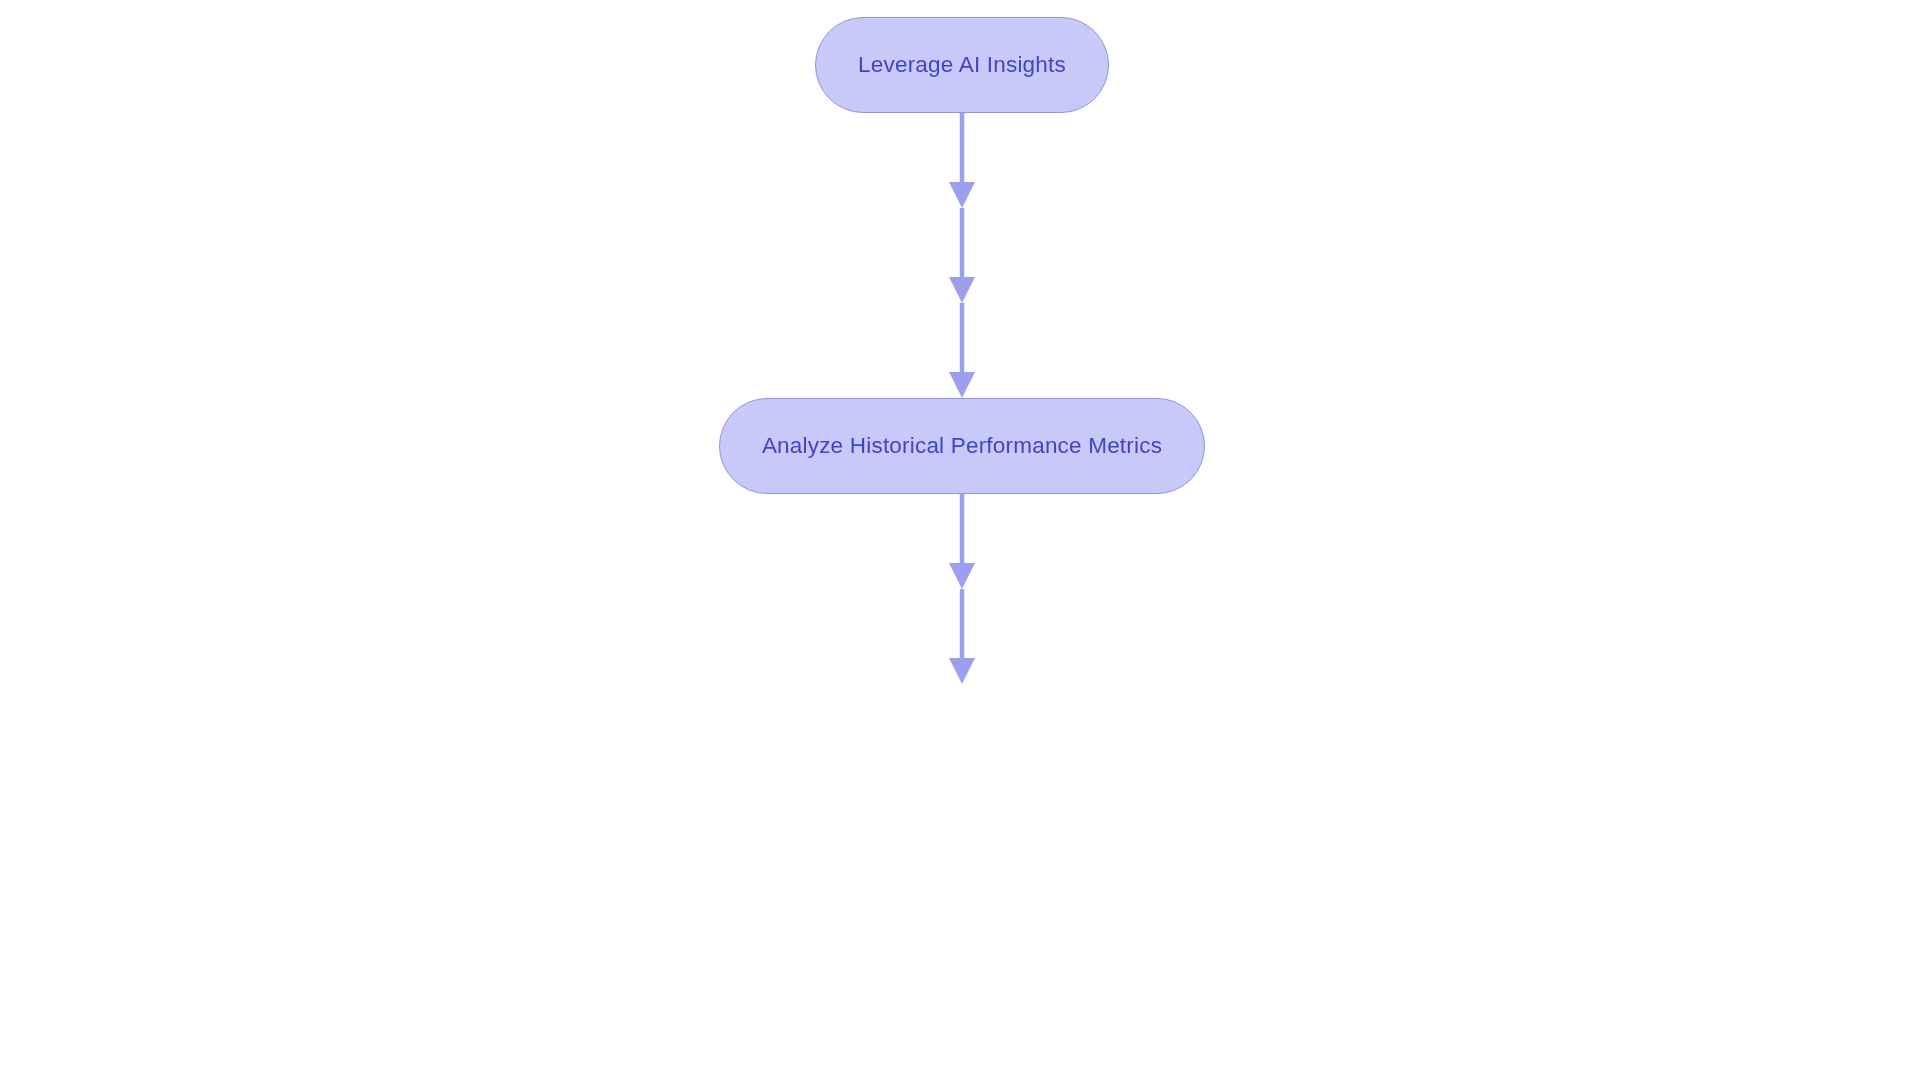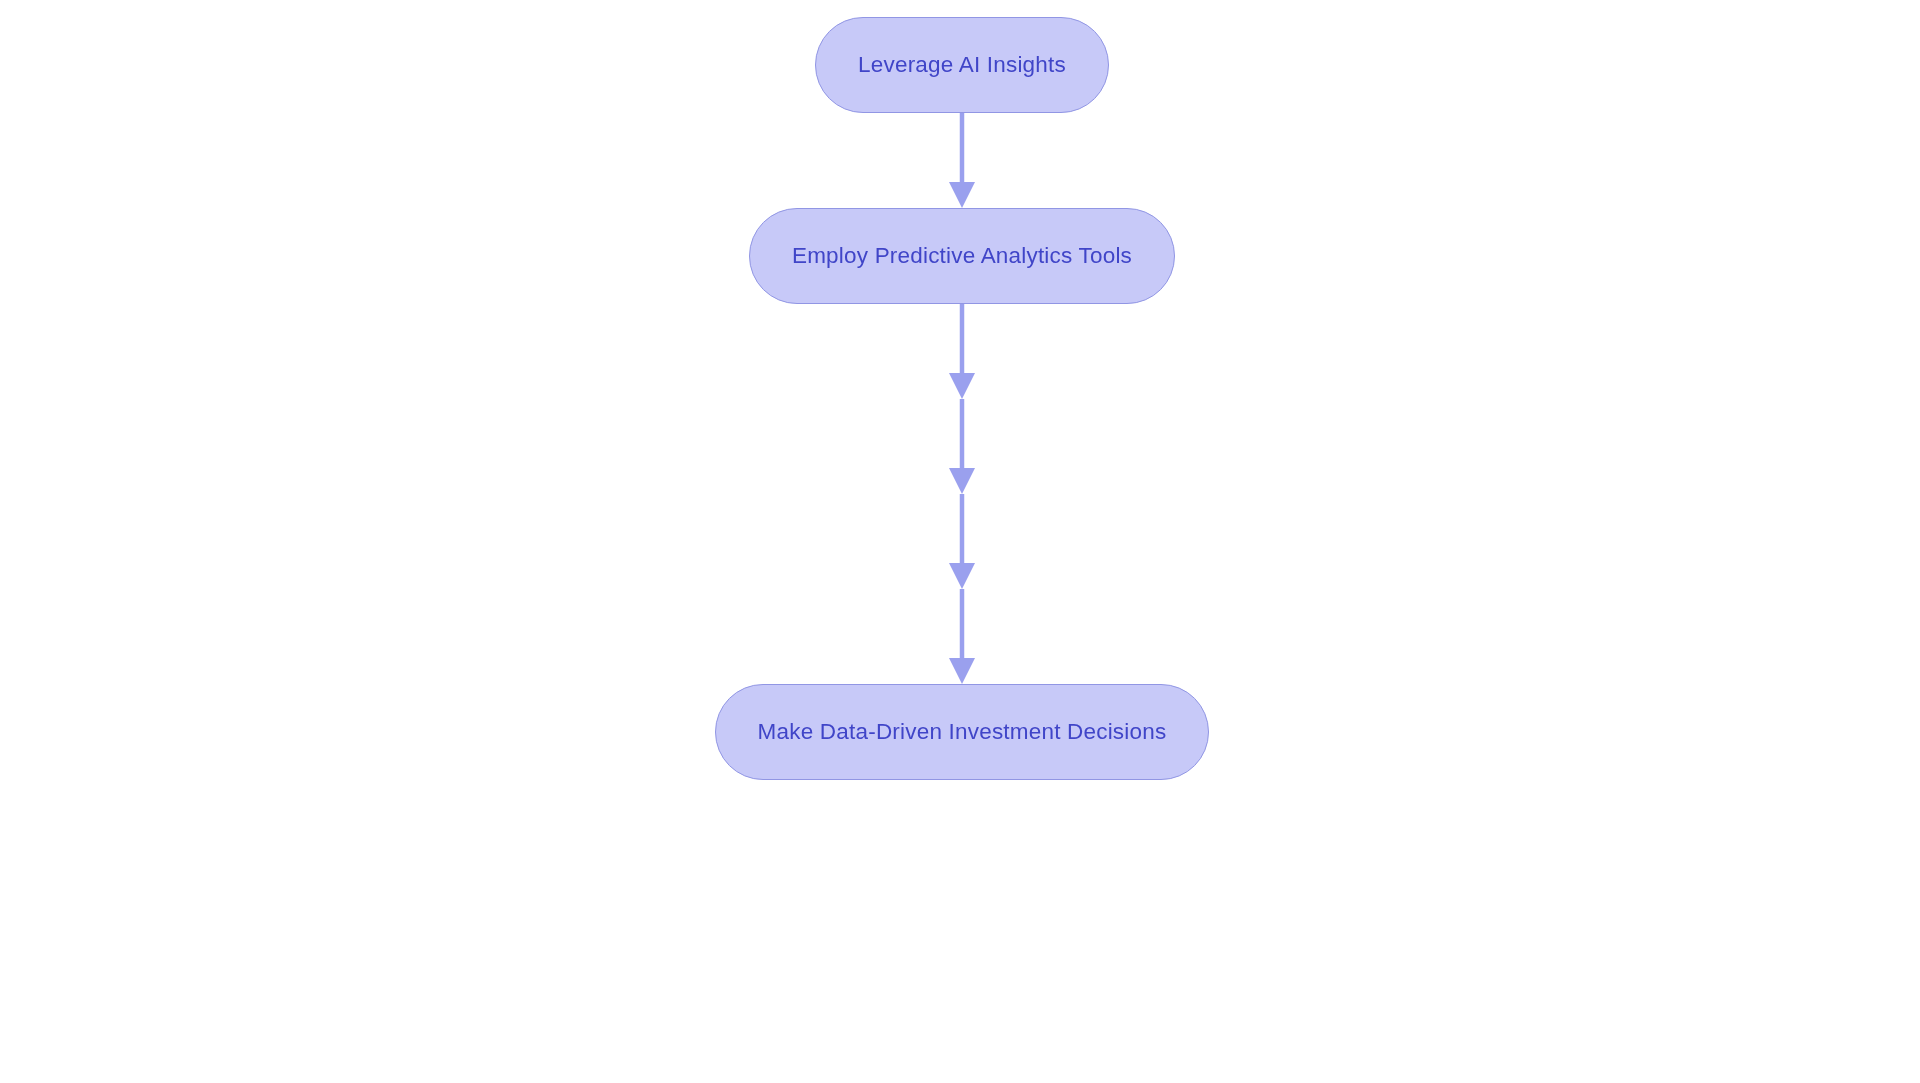--- a/index.html
+++ b/index.html
@@ -53,36 +53,33 @@
 
 <div class="canvas">
   <div class="flow-column" id="flow-column">
       <div class="flow-node">
         <span class="node-label">Leverage AI Insights</span>
       </div>
       <svg width="30" height="95" viewBox="0 0 30 95" class="flow-arrow">
         <line x1="15" y1="0" x2="15" y2="72" stroke="#9aa0ee" stroke-width="4.5"></line>
         <polygon points="2,69 28,69 15,95" fill="#9aa0ee"></polygon>
       </svg>
+      <svg width="30" height="95" viewBox="0 0 30 95" class="flow-arrow">
+        <line x1="15" y1="0" x2="15" y2="72" stroke="#9aa0ee" stroke-width="4.5"></line>
+        <polygon points="2,69 28,69 15,95" fill="#9aa0ee"></polygon>
+      </svg>
+      <svg width="30" height="95" viewBox="0 0 30 95" class="flow-arrow">
+        <line x1="15" y1="0" x2="15" y2="72" stroke="#9aa0ee" stroke-width="4.5"></line>
+        <polygon points="2,69 28,69 15,95" fill="#9aa0ee"></polygon>
+      </svg>
       <div class="flow-node">
-        <span class="node-label">Employ Predictive Analytics Tools</span>
+        <span class="node-label">Analyze Historical Performance Metrics</span>
       </div>
       <svg width="30" height="95" viewBox="0 0 30 95" class="flow-arrow">
         <line x1="15" y1="0" x2="15" y2="72" stroke="#9aa0ee" stroke-width="4.5"></line>
         <polygon points="2,69 28,69 15,95" fill="#9aa0ee"></polygon>
       </svg>
       <svg width="30" height="95" viewBox="0 0 30 95" class="flow-arrow">
         <line x1="15" y1="0" x2="15" y2="72" stroke="#9aa0ee" stroke-width="4.5"></line>
         <polygon points="2,69 28,69 15,95" fill="#9aa0ee"></polygon>
       </svg>
-      <svg width="30" height="95" viewBox="0 0 30 95" class="flow-arrow">
-        <line x1="15" y1="0" x2="15" y2="72" stroke="#9aa0ee" stroke-width="4.5"></line>
-        <polygon points="2,69 28,69 15,95" fill="#9aa0ee"></polygon>
-      </svg>
-      <svg width="30" height="95" viewBox="0 0 30 95" class="flow-arrow">
-        <line x1="15" y1="0" x2="15" y2="72" stroke="#9aa0ee" stroke-width="4.5"></line>
-        <polygon points="2,69 28,69 15,95" fill="#9aa0ee"></polygon>
-      </svg>
-      <div class="flow-node">
-        <span class="node-label">Make Data-Driven Investment Decisions</span>
-      </div>
     </div>
 </div>
 
 </body></html>

